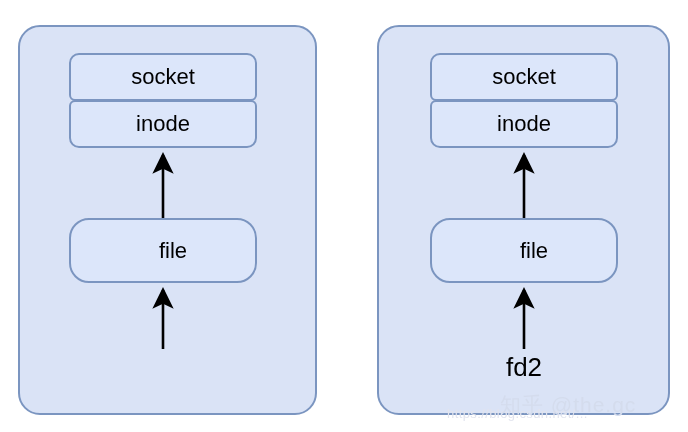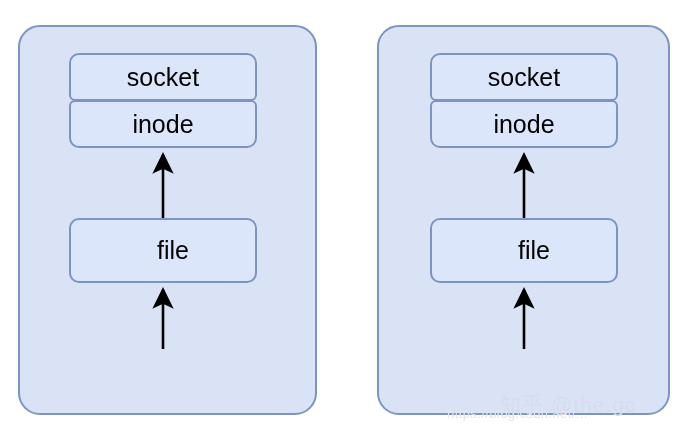--- a/index.html
+++ b/index.html
@@ -32,27 +32,27 @@
   
   .node {
     position: absolute;
     background: #dce6fa;
     border: 2px solid #7b95c0;
     box-sizing: border-box;
     display: flex;
     align-items: center;
     justify-content: center;
     color: #000000;
-    font-size: 25px;
+    font-size: 22px;
     line-height: 1;
     letter-spacing: 0px;
   }
   .node.top    { border-radius: 10px 10px 6px 6px; }
   .node.bottom { border-radius: 6px 6px 10px 10px; }
-  .node.single { border-radius: 10px; padding-left: 20px; }
+  .node.single { border-radius: 20px; padding-left: 20px; }
 
   
   #box-socket-left { left: 69px;  top: 53px;  width: 188px; height: 48px; }
   #box-inode-left  { left: 69px;  top: 100px; width: 188px; height: 48px; }
   #box-file-left   { left: 69px;  top: 218px; width: 188px; height: 65px; }
 
   
   #box-socket-right { left: 430px; top: 53px;  width: 188px; height: 48px; }
   #box-inode-right  { left: 430px; top: 100px; width: 188px; height: 48px; }
   #box-file-right   { left: 430px; top: 218px; width: 188px; height: 65px; }
@@ -112,20 +112,21 @@
 
 
   <div class="panel" id="panel-right"></div>
 
   <div class="node top" id="box-socket-right">socket</div>
 
   <div class="node bottom" id="box-inode-right">inode</div>
 
   <div class="node single" id="box-file-right">file</div>
 
+  <div class="fd-label" id="fd-label-right">fd2</div>
 
   <svg class="arrow-layer" viewBox="0 0 688 432">
     <defs>
       <marker id="ah" markerWidth="9" markerHeight="9" refX="7.2" refY="4.5" orient="auto" markerUnits="strokeWidth">
         <path d="M0,0.4 L8.4,4.5 L0,8.6 L1.9,4.5 Z" fill="#000000"></path>
       </marker>
     </defs>
 
     <line x1="163" y1="218" x2="163" y2="155" stroke="#000000" stroke-width="2.6" marker-end="url(#ah)"></line>
 

